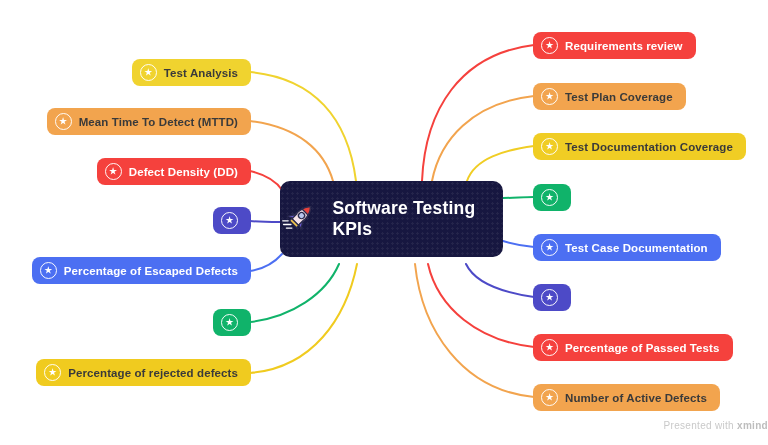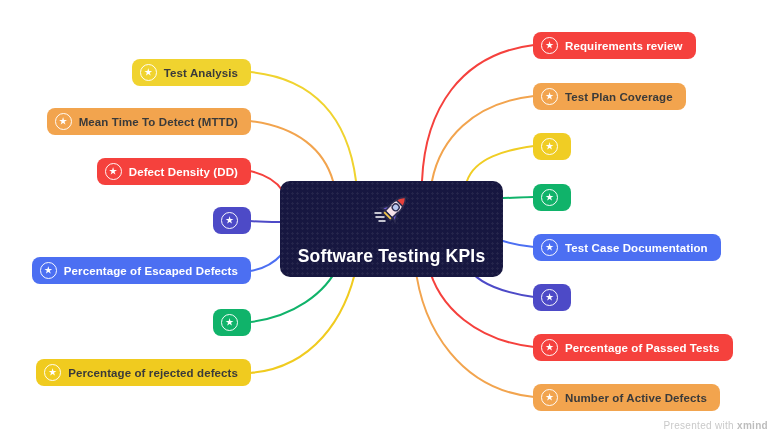--- a/index.html
+++ b/index.html
@@ -12,22 +12,22 @@
     position:absolute;height:27px;display:inline-flex;align-items:center;gap:7px;
     padding:0 13px 0 8px;border-radius:8px;font-size:11.5px;font-weight:700;
     white-space:nowrap;z-index:2;cursor:pointer;letter-spacing:.1px;
   }
   .badge{
     width:15px;height:15px;border:1.2px solid rgba(255,255,255,.95);border-radius:50%;
     display:flex;align-items:center;justify-content:center;font-size:8.5px;color:#fff;
     flex:0 0 auto;line-height:1;
   }
   .center-topic{
-    position:absolute;left:280px;top:181px;width:223px;height:96px;border-radius:10px;
-    display:flex;flex-direction:column;align-items:center;justify-content:center;gap:16px;
+    position:absolute;left:280px;top:181px;width:223px;height:76px;border-radius:10px;
+    display:flex;align-items:center;justify-content:center;gap:16px;
     z-index:3;cursor:pointer;
     background-image:radial-gradient(rgba(255,255,255,0.06) 1px, transparent 1.3px);
     background-size:5px 5px;
   }
   .center-title{color:#fff;font-size:17.5px;font-weight:700;letter-spacing:.2px;}
   .footer{
     position:absolute;left:0;right:0;top:420px;text-align:right;
     color:#c9c9c9;font-size:10px;z-index:2;letter-spacing:.3px;
   }
   .footer .brand{font-weight:700;color:#bdbdbd;}
@@ -87,20 +87,21 @@
       <div class="topic" style="left: 533px; top: 32px; background: rgb(245, 65, 61); color: rgb(255, 255, 255);">
         <span class="badge">★</span>
         <span>Requirements review</span>
       </div>
       <div class="topic" style="left: 533px; top: 83px; background: rgb(242, 164, 78); color: rgb(58, 58, 58);">
         <span class="badge">★</span>
         <span>Test Plan Coverage</span>
       </div>
       <div class="topic" style="left: 533px; top: 133px; background: rgb(240, 205, 36); color: rgb(58, 58, 58);">
         <span class="badge">★</span>
+        <span>Test Documentation Coverage</span>
       </div>
       <div class="topic" style="left: 533px; top: 184px; background: rgb(16, 179, 106); color: rgb(255, 255, 255);">
         <span class="badge">★</span>
       </div>
       <div class="topic" style="left: 533px; top: 234px; background: rgb(76, 111, 242); color: rgb(255, 255, 255);">
         <span class="badge">★</span>
         <span>Test Case Documentation</span>
       </div>
       <div class="topic" style="left: 533px; top: 284px; background: rgb(77, 74, 199); color: rgb(255, 255, 255);">
         <span class="badge">★</span>

